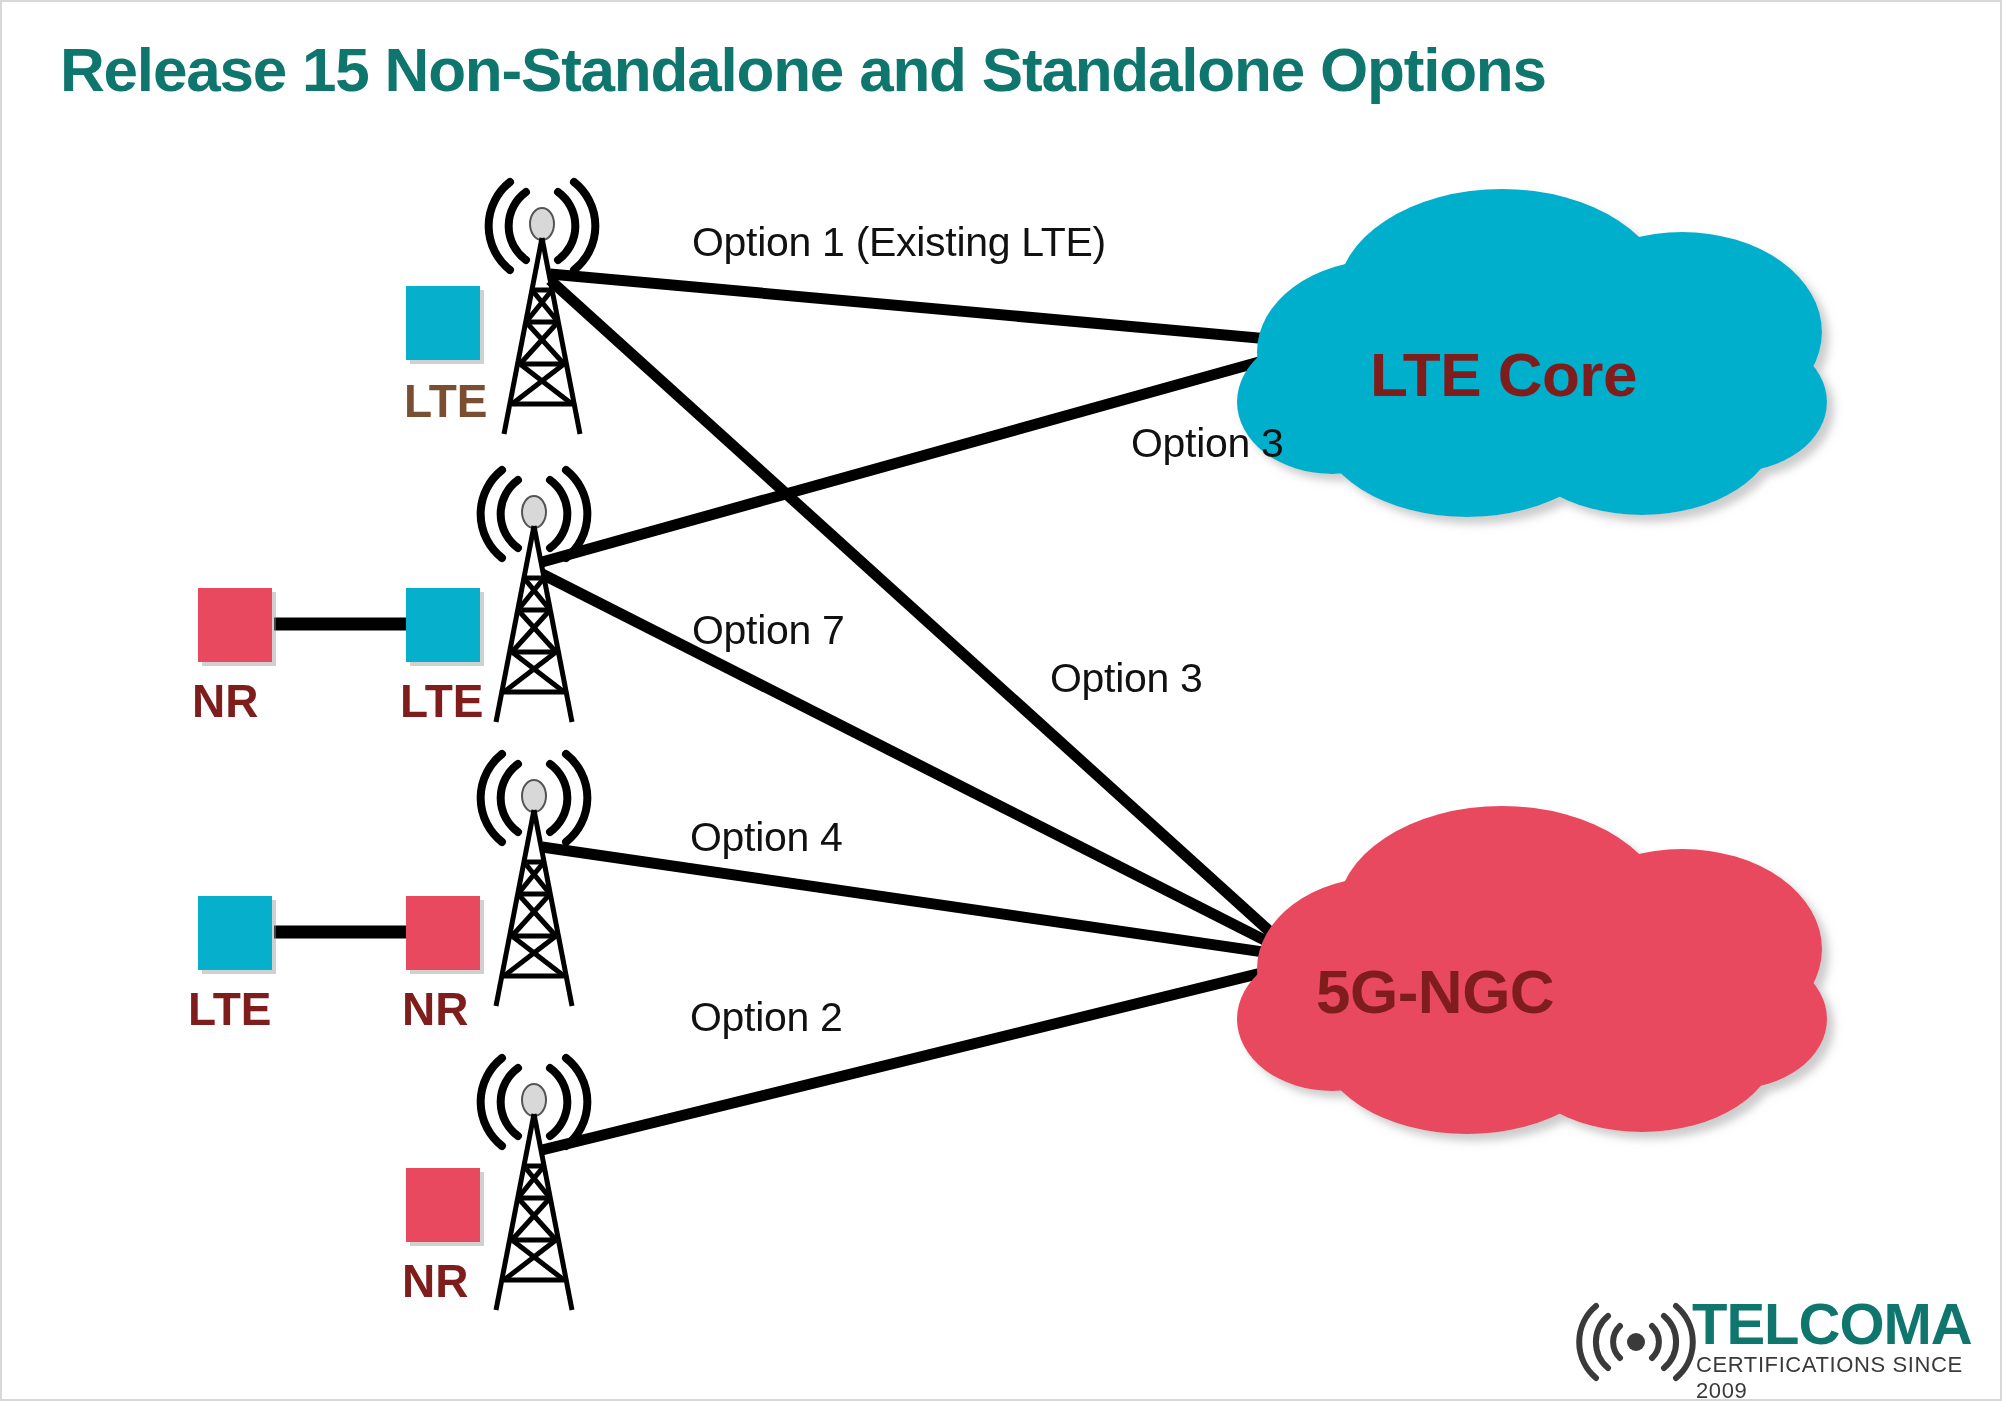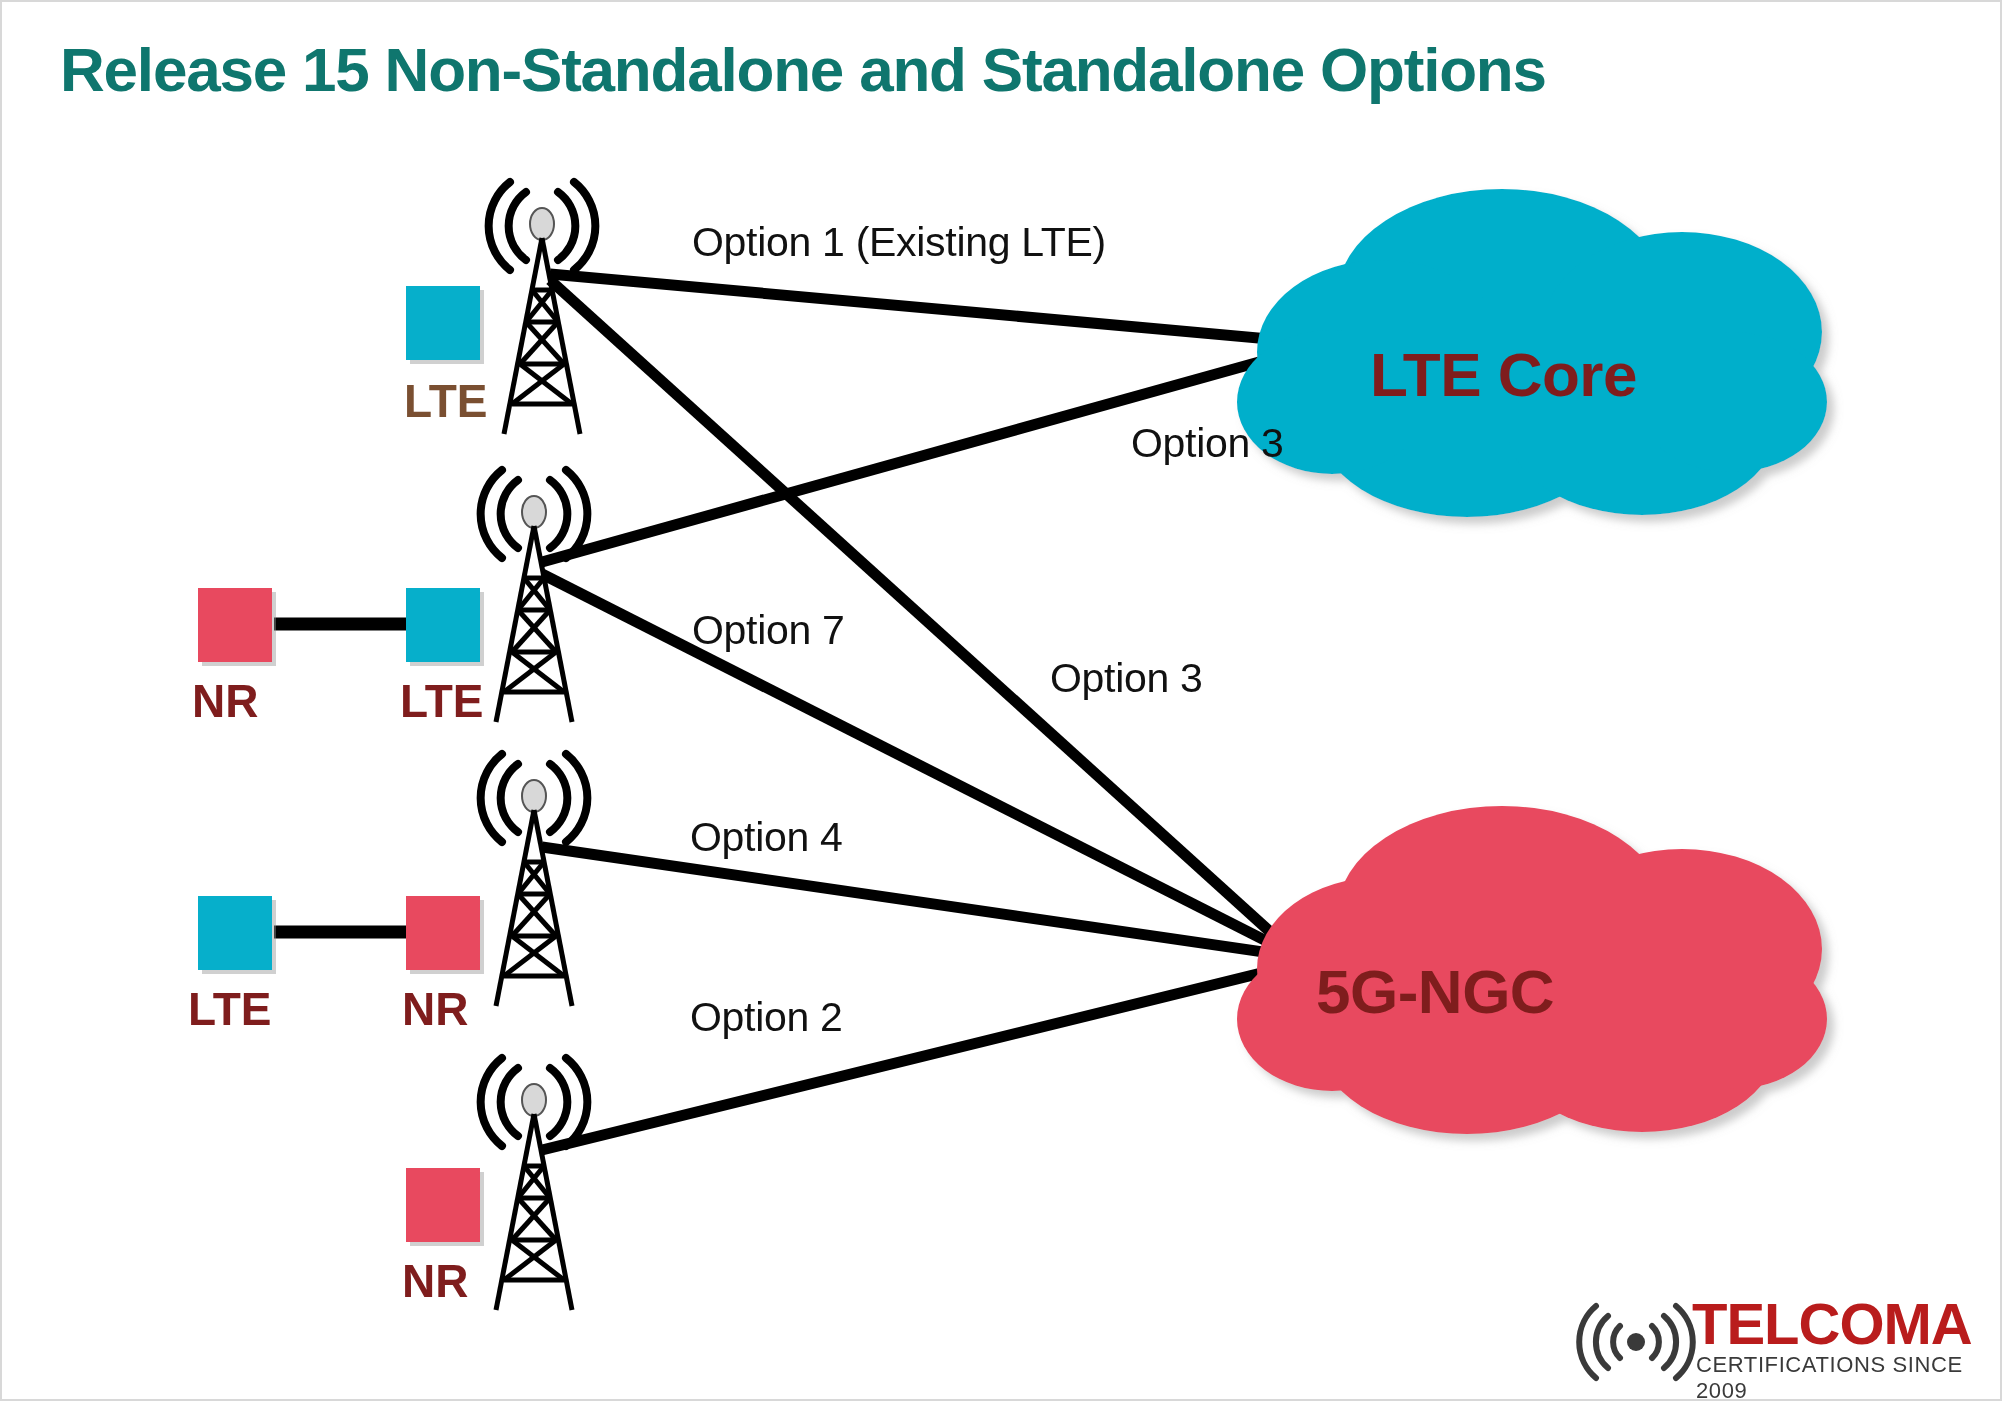--- a/index.html
+++ b/index.html
@@ -77,21 +77,21 @@
     top: 1286px;
     width: 400px;
     height: 100px;
   }
   .logo-word {
     position: absolute;
     left: 118px;
     top: 2px;
     font-size: 58px;
     font-weight: bold;
-    color: #b91c1c;
+    color: #0f766e;
     letter-spacing: -1px;
     font-family: "Liberation Sans", sans-serif;
   }
   .logo-sub {
     position: absolute;
     left: 122px;
     top: 64px;
     font-size: 22px;
     color: #3a3a3a;
     letter-spacing: 0.6px;

